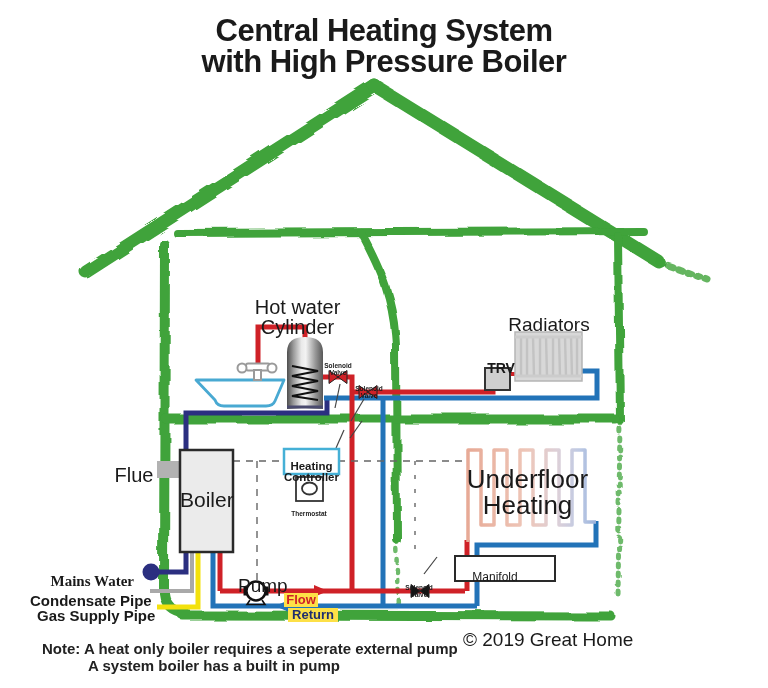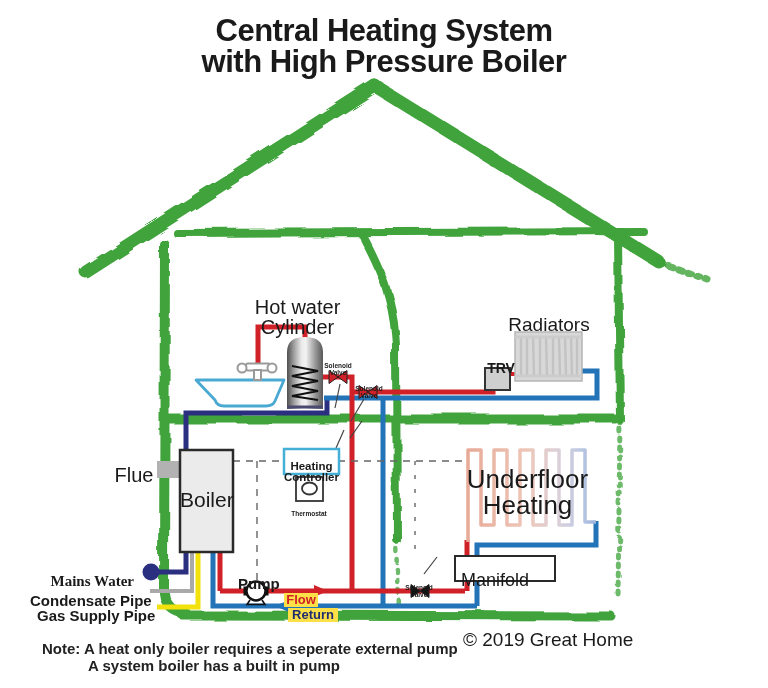--- a/index.html
+++ b/index.html
@@ -180,23 +180,23 @@
 
   <div class="lbl big ctr" style="left:110px;top:456px;width:48px;">Flue</div>
   <div class="lbl ctr" style="left:180px;top:480px;width:53px;font-size:21px;">Boiler</div>
 
   <div class="lbl ctr" style="left:284px;top:451px;width:55px;font-size:11.5px;font-weight:700;">Heating</div>
   <div class="lbl ctr" style="left:284px;top:462px;width:55px;font-size:11.5px;font-weight:700;">Controller</div>
   <div class="lbl tiny ctr" style="left:284px;top:502px;width:50px;">Thermostat</div>
 
   <div class="lbl ctr" style="left:455px;top:457px;width:145px;font-size:26px;">Underfloor</div>
   <div class="lbl ctr" style="left:455px;top:483px;width:145px;font-size:26px;">Heating</div>
-  <div class="lbl ctr" style="left:455px;top:562px;width:80px;font-size:18px;">Manifold</div>
-
-  <div class="lbl ctr" style="left:238px;top:567px;width:40px;font-size:15px;font-weight:700;">Pump</div>
+  <div class="lbl ctr" style="left:455px;top:562px;width:80px;font-size:12px;">Manifold</div>
+
+  <div class="lbl ctr" style="left:238px;top:567px;width:40px;font-size:19px;font-weight:400;">Pump</div>
   <div class="lbl flowret ctr" style="left:284px;top:584px;width:30px;color:var(--flow-red,#cf2127);">Flow</div>
   <div class="lbl flowret ctr" style="left:288px;top:599px;width:46px;color:#1f2d6e;">Return</div>
 
   <div class="lbl supply rgt" style="left:39px;top:565px;width:95px;font-family:Liberation Serif, serif;">Mains Water</div>
   <div class="lbl supply rgt" style="left:30px;top:584px;width:118px;">Condensate Pipe</div>
   <div class="lbl supply rgt" style="left:37px;top:599px;width:116px;">Gas Supply Pipe</div>
 
   <div class="lbl note" style="left:42px;top:632px;">Note: A heat only boiler requires a seperate external pump</div>
   <div class="lbl note" style="left:88px;top:649px;">A system boiler has a built in pump</div>
   <div class="lbl" style="left:463px;top:621px;font-size:19px;">© 2019 Great Home</div>

